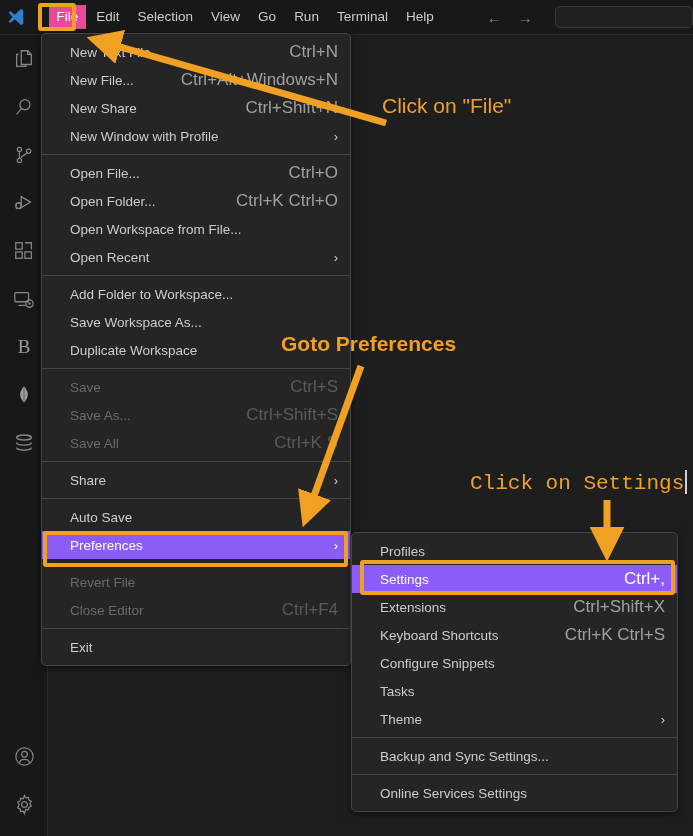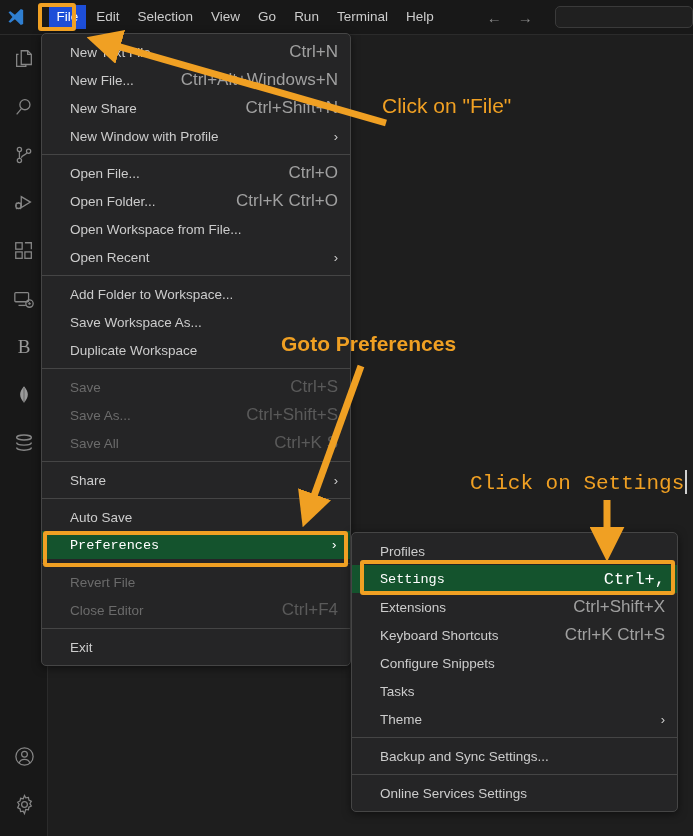--- a/index.html
+++ b/index.html
@@ -17,21 +17,21 @@
     background: #181818; display: flex; align-items: center;
     border-bottom: 1px solid #2b2b2b;
   }
   .vscode-logo { width: 48px; height: 35px; display: flex; align-items: center; justify-content: center; }
   .menubar { display: flex; align-items: center; height: 35px; }
   .menubar-item {
     position: relative; padding: 3px 8px; margin: 0 1px;
     font-size: 13.5px; color: #cccccc; white-space: nowrap; line-height: 18px;
   }
   .menubar-item.active {
-    background: #1d4ed8;
+    background: #ec4899;
     color: #ffffff;
     margin-left: 21px;
   }
   .navarrows { display: flex; align-items: center; gap: 16px; margin-left: 44px; }
   .navarrow { color: #8a8a8a; font-size: 15px; line-height: 1; }
   .cmdcenter {
     margin-left: 22px; width: 240px; height: 22px;
     background: #202020; border: 1px solid #3a3a3a; border-radius: 5px;
   }
 
@@ -63,21 +63,21 @@
   .menu-item {
     position: relative; display: flex; align-items: center;
     height: 28px; padding: 0 12px 0 28px;
     font-size: 13.5px; color: #cccccc; white-space: nowrap;
   }
   .menu-item .mlabel { flex: 0 0 auto; }
   .menu-item .mkey { margin-left: auto; color: #a0a0a0; font-size: 17px; padding-left: 24px; }
   .menu-item .mchev { margin-left: auto; color: #cccccc; font-size: 13px; padding-left: 24px; }
   .menu-item.disabled { color: #6b6b6b; }
   .menu-item.disabled .mkey { color: #5a5a5a; }
-  .menu-item.selected { background: #14532d; color: #ffffff; font-family: Liberation Mono, monospace; }
+  .menu-item.selected { background: #8b5cf6; color: #ffffff; }
   .menu-item.selected .mkey, .menu-item.selected .mchev { color: #ffffff; }
   .menu-sep { height: 1px; background: #454545; margin: 4px 0; }
 
   
   .hl-box {
     position: absolute; border: 4px solid #f0a023; border-radius: 3px;
     pointer-events: none; z-index: 40;
   }
   #hl-file { left: 38px; top: 3px; width: 38px; height: 28px; }
   #hl-prefs { left: 43px; top: 531px; width: 305px; height: 36px; }

